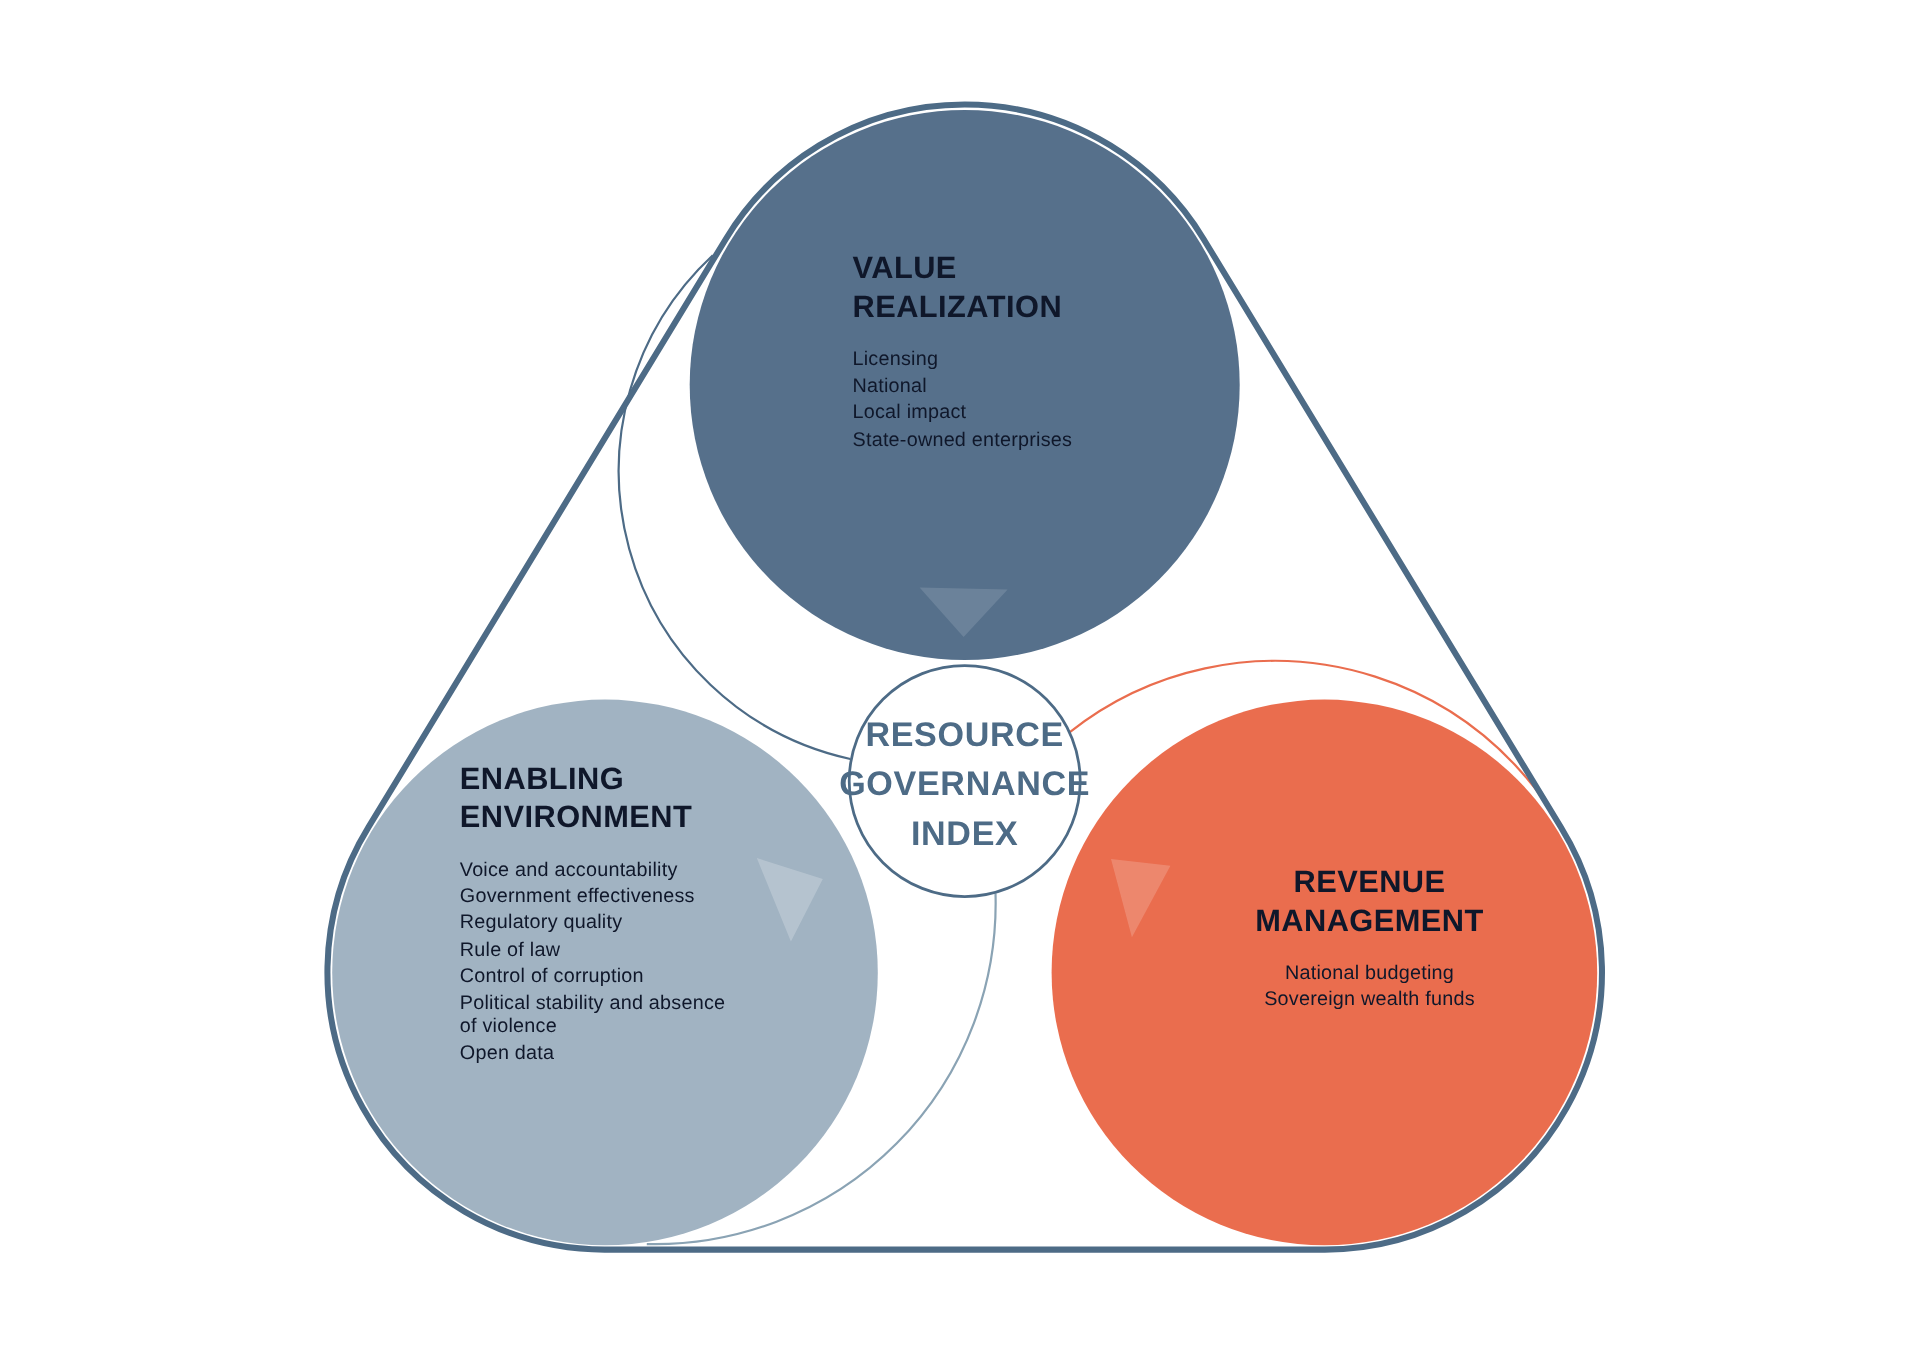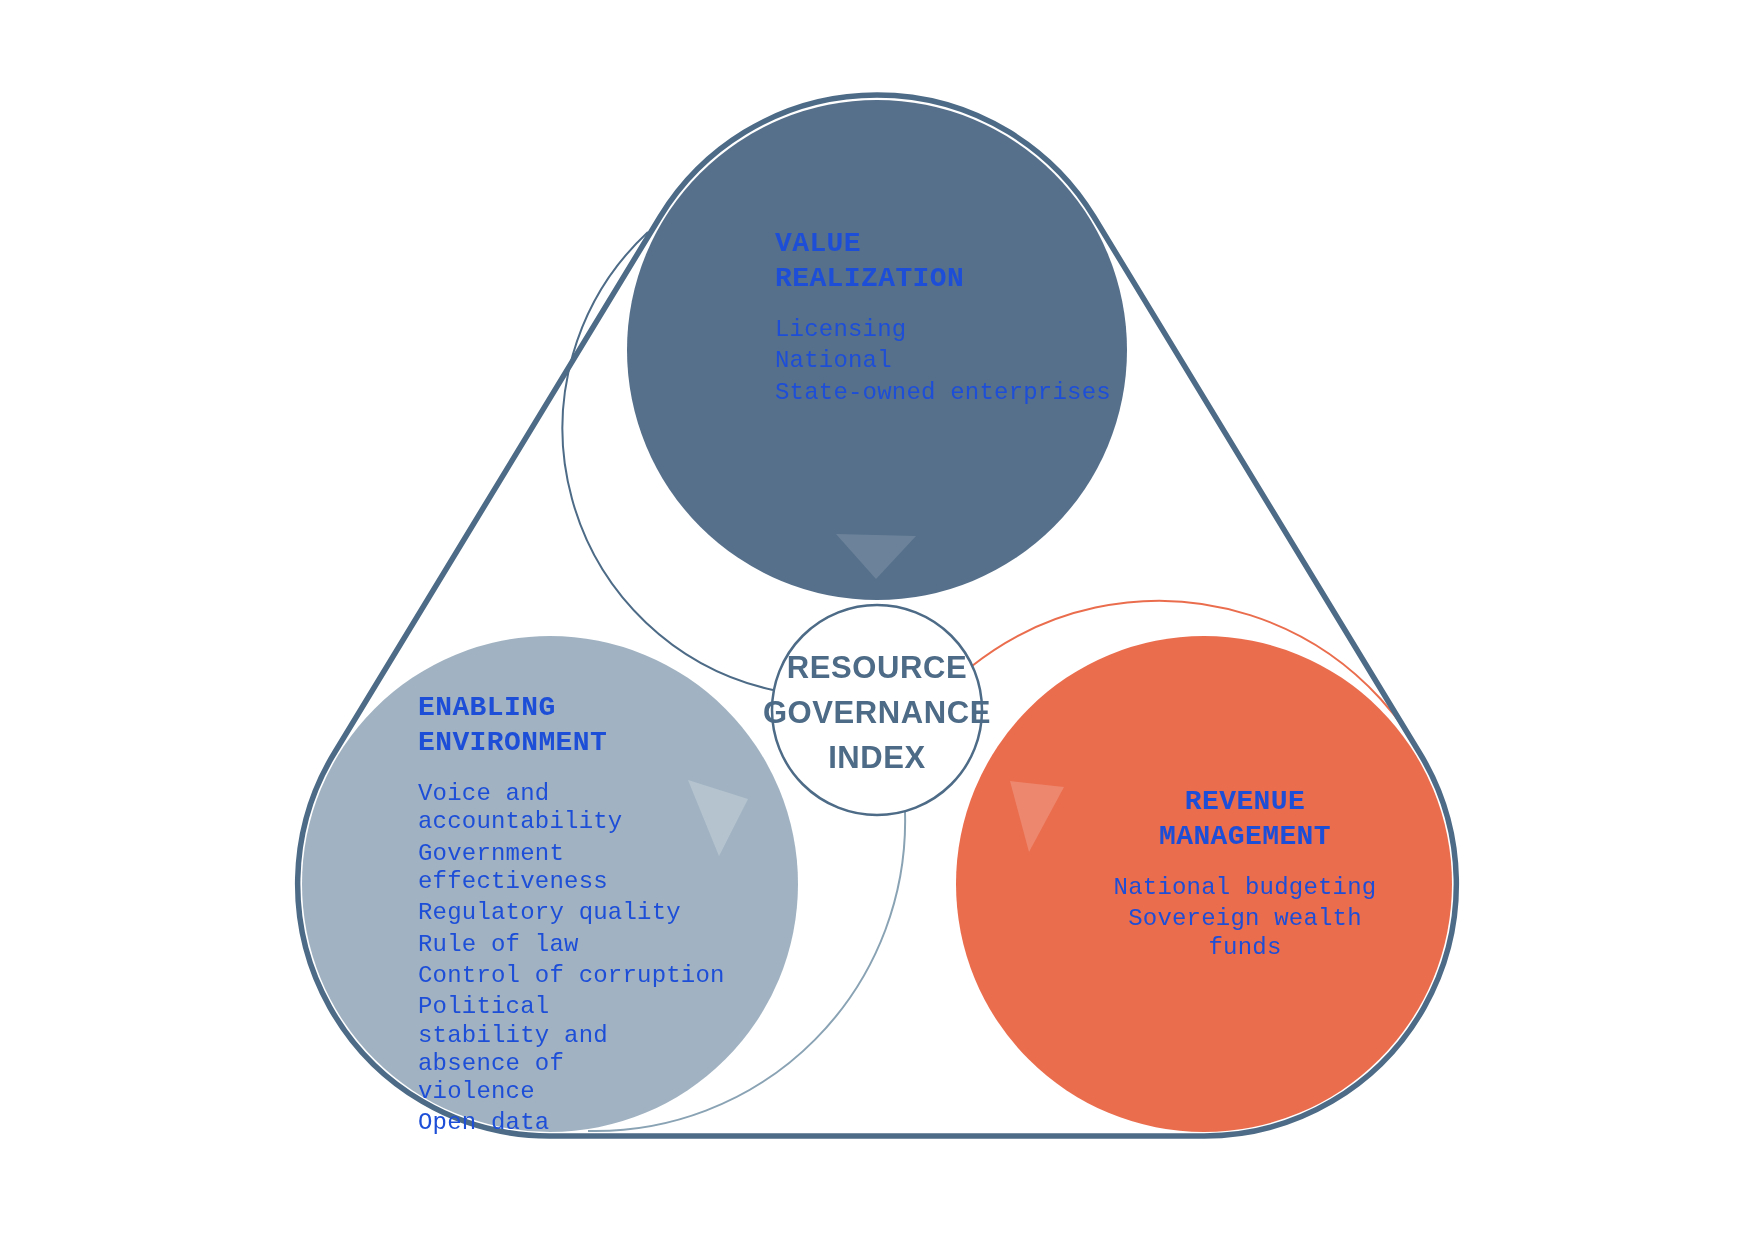--- a/index.html
+++ b/index.html
@@ -1,21 +1,21 @@
 <!DOCTYPE html>
 <html><head>
 <meta charset="utf-8">
 <style>
   html,body{margin:0;padding:0;background:#ffffff;}
   body{font-family:"Liberation Sans", sans-serif;}
   .stage{position:relative;width:1755px;height:1242px;background:#ffffff;overflow:hidden;}
   .stage svg{position:absolute;left:0;top:0;}
-  .section-text{position:absolute;color:#1d4ed8;font-family:Liberation Mono, monospace;}
+  .section-text{position:absolute;color:#0f172a;}
   .section-title{font-size:28px;font-weight:bold;line-height:35px;letter-spacing:0.4px;margin:0;}
-  .section-items{margin:20px 0 0 0;padding:0;list-style:none;font-size:24px;font-weight:400;letter-spacing:0.2px;}
+  .section-items{margin:20px 0 0 0;padding:0;list-style:none;font-size:18px;font-weight:400;letter-spacing:0.2px;}
   .section-items li{line-height:1.18;margin:0 0 3px 0;}
   .section-items li.wrap{max-width:252px;}
   .center-label{
     position:absolute;left:757px;top:644px;width:240px;height:136px;
     display:flex;flex-direction:column;justify-content:center;align-items:center;
     text-align:right;font-size:31px;font-weight:bold;line-height:45px;letter-spacing:0.6px;
   }
   .center-label div{white-space:nowrap;}
 </style>
 </head>
@@ -55,20 +55,21 @@
   </div>
 
   <div class="section-text" style="left:775px;top:226px;width:340px;">
     <h3 class="section-title">
       <span>VALUE</span><br>
       <span>REALIZATION</span>
     </h3>
     <ul class="section-items">
       <li>Licensing</li>
       <li>National</li>
+      <li>Local impact</li>
       <li>State-owned enterprises</li>
     </ul>
   </div>
 
   <div class="section-text" style="left:418px;top:690px;width:310px;">
     <h3 class="section-title">
       <span>ENABLING</span><br>
       <span>ENVIRONMENT</span>
     </h3>
     <ul class="section-items">

